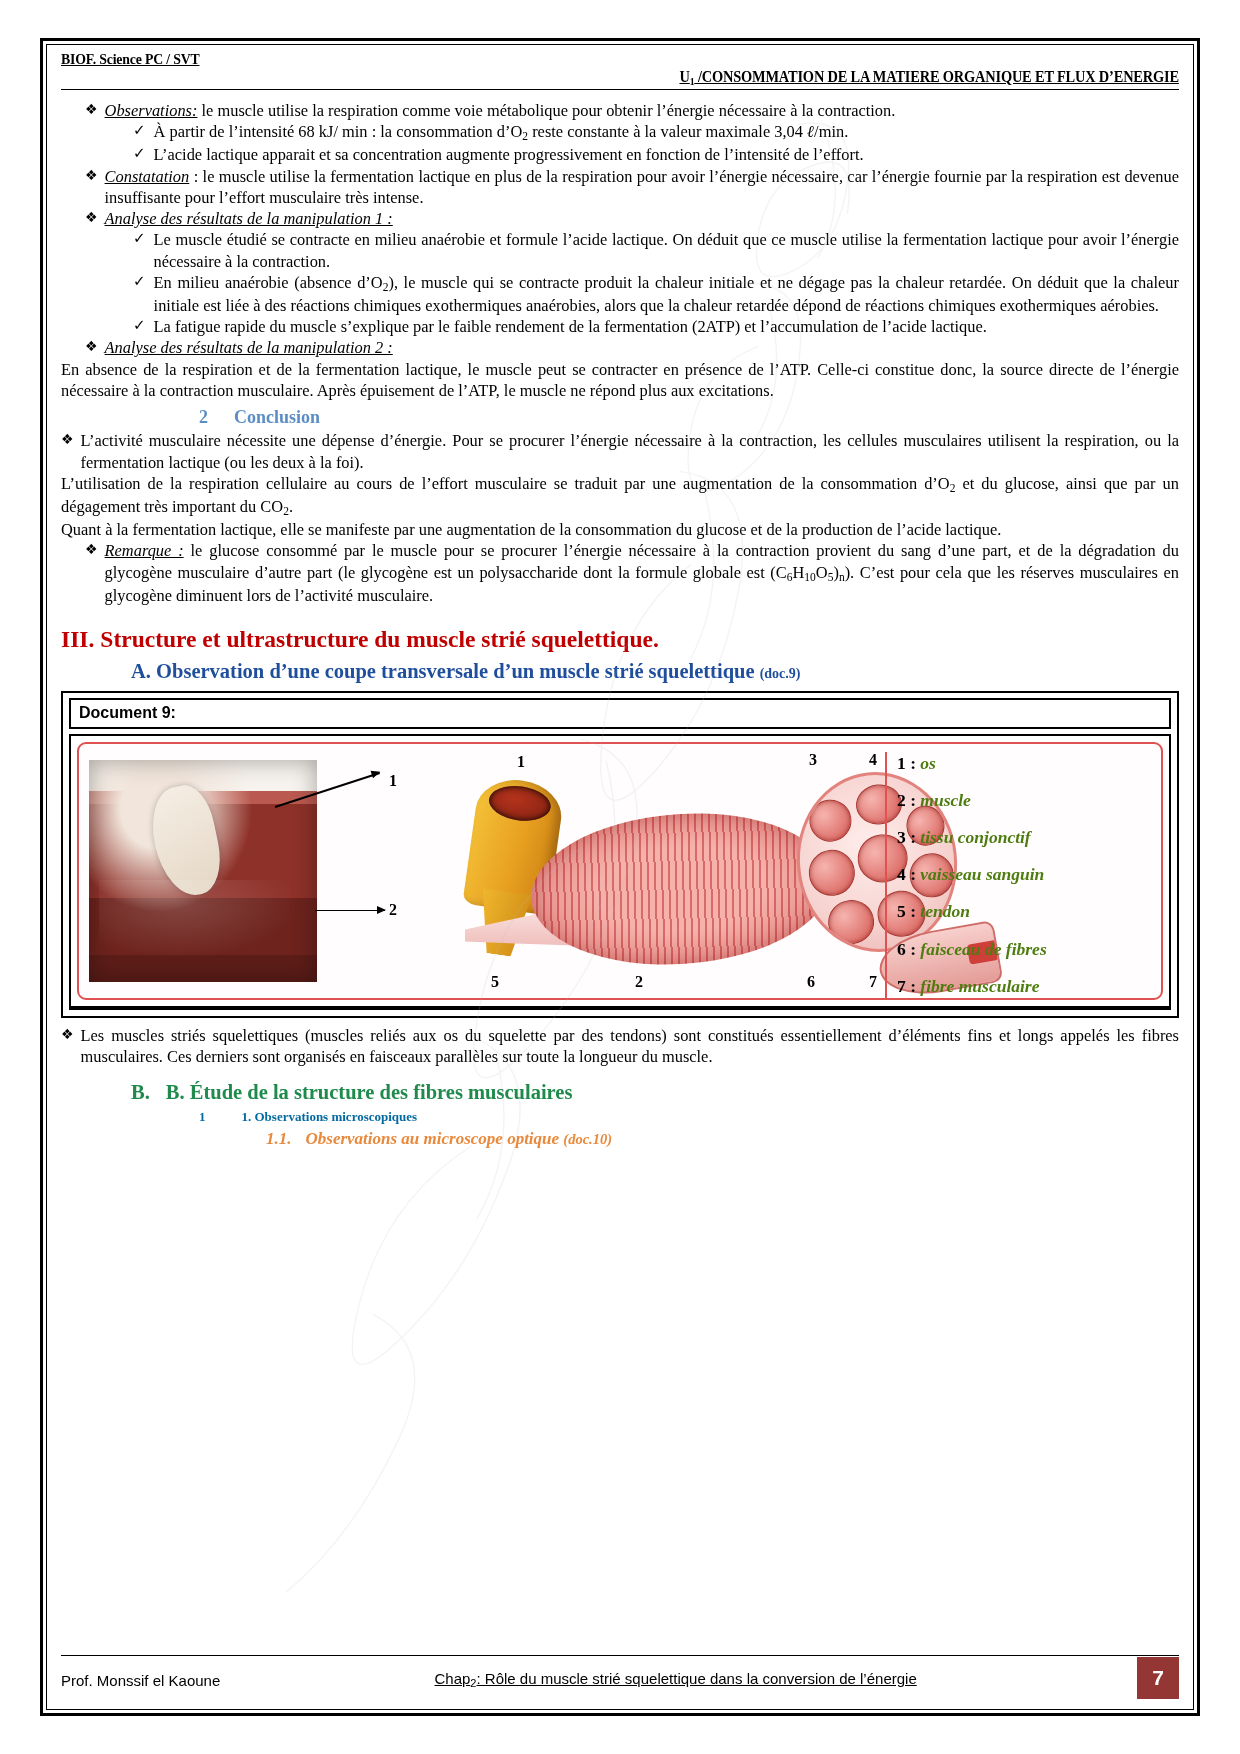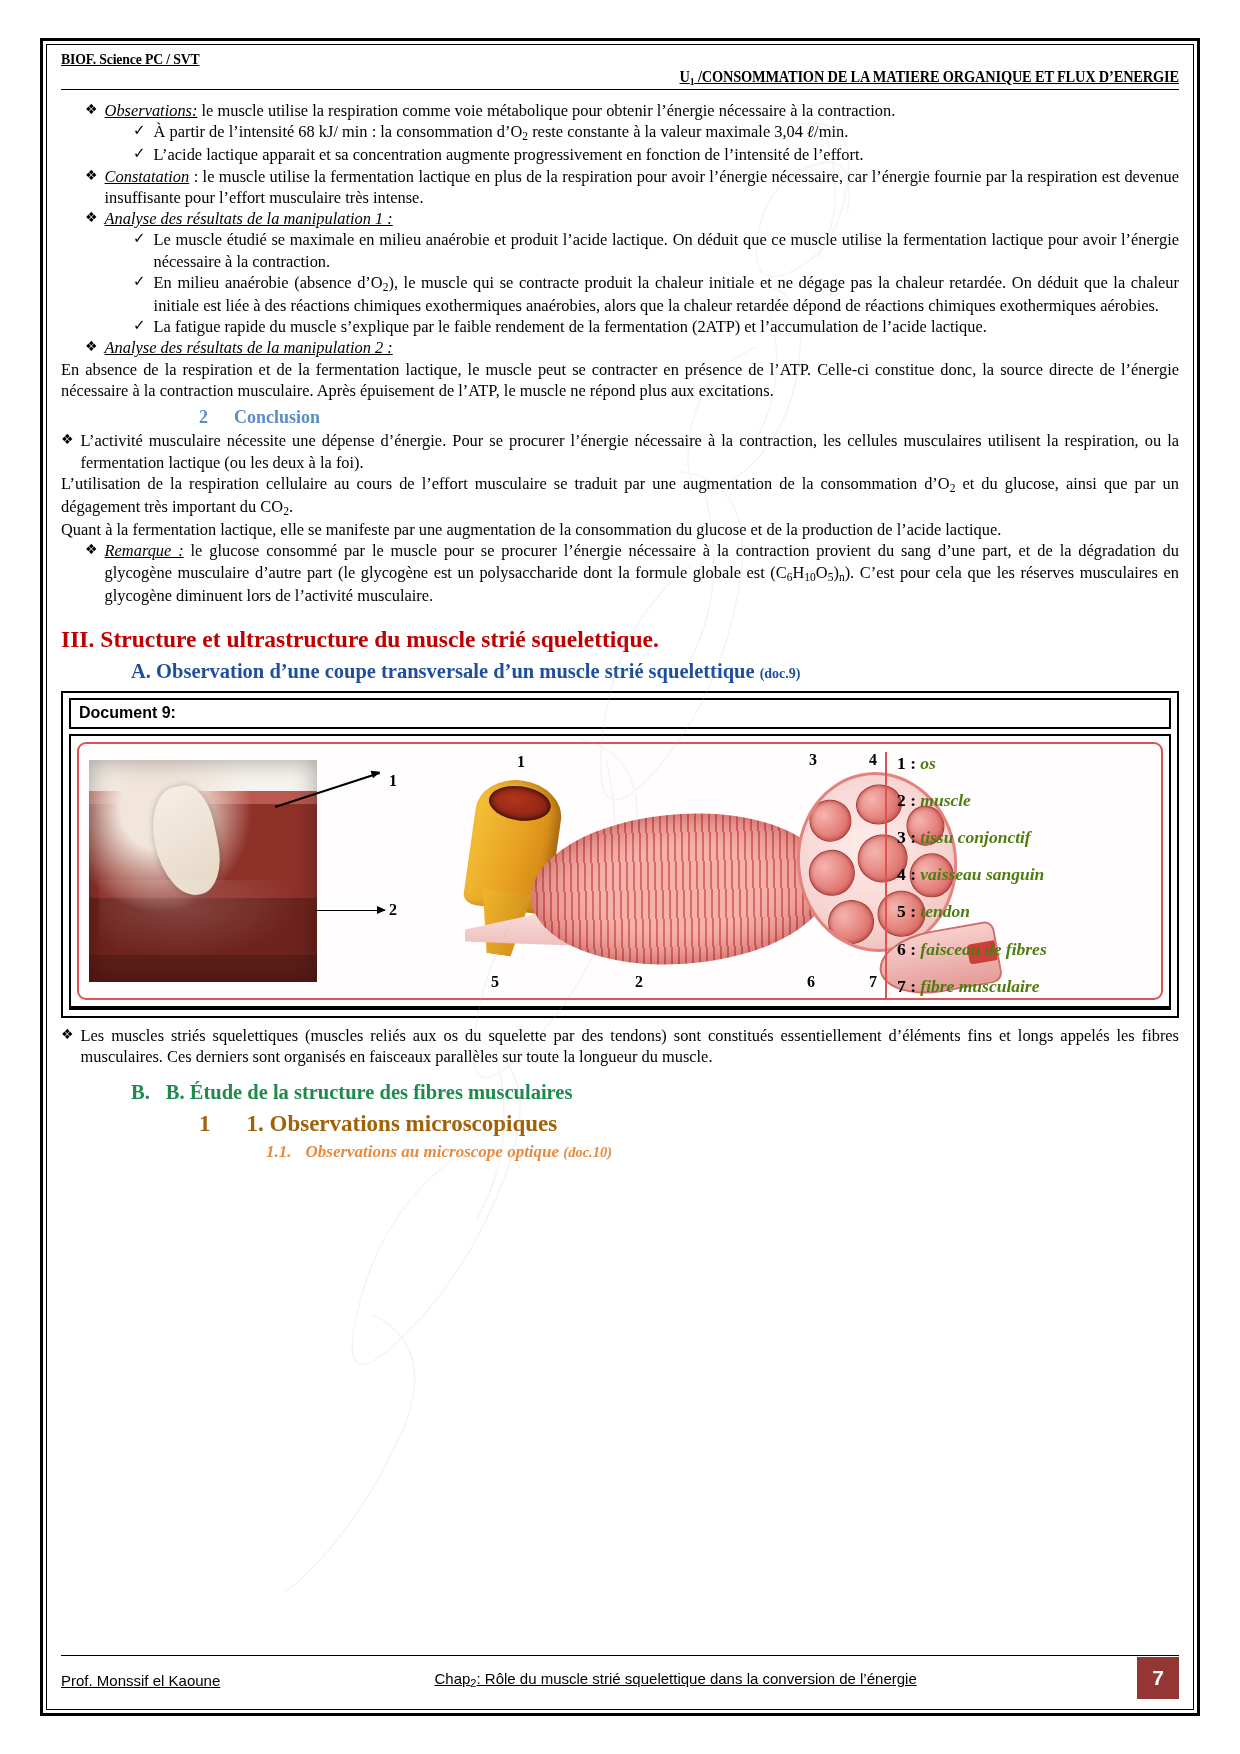--- a/index.html
+++ b/index.html
@@ -118,23 +118,23 @@
   .h-b-green {
     color:#1f8a4c;
     font-weight:700;
     font-size:20.5px;
     margin:12px 0 3px 70px;
     font-family:"Liberation Serif", serif;
   }
   .h-b-green .ltr { margin-right:16px; }
 
   .h-c-blue {
-    color:#a16207;
-    font-weight:700;
-    font-size:23px;
+    color:#0369a1;
+    font-weight:700;
+    font-size:13px;
     margin:3px 0 2px 138px;
     font-family:"Liberation Serif", serif;
   }
   .h-c-blue .num { margin-right:36px; }
 
   .h-d-orange {
     color:#e8893c;
     font-weight:700;
     font-style:italic;
     font-size:17px;
@@ -293,21 +293,21 @@
   .footer {
     position:absolute;
     left:14px; right:14px; bottom:8px;
     border-top:1.5px solid #000;
     padding-top:3px;
     display:flex;
     align-items:center;
     font-size:15px;
     font-family:"Liberation Sans", sans-serif;
   }
-  .f-left { text-decoration:underline; white-space:nowrap; }
+  .f-left { white-space:nowrap; }
   .f-mid { flex:1 1 auto; text-align:center; text-decoration:underline; white-space:nowrap; }
   .f-mid sub { font-size:11px; }
   .f-page {
     width:42px; height:42px;
     background:#943634;
     color:#fff;
     font-weight:700;
     font-size:21px;
     display:flex; align-items:center; justify-content:center;
     margin-left:6px;
@@ -356,21 +356,21 @@
       <span class="btxt"><span class="ital-u">Constatation</span><span> : le muscle utilise la fermentation lactique en plus de la respiration pour avoir l’énergie nécessaire, car l’énergie fournie par la respiration est devenue insuffisante pour l’effort musculaire très intense.</span></span>
     </div>
 
     <div class="bullet-row lvl1">
       <span class="glyph">❖</span>
       <span class="btxt ital-u">Analyse des résultats de la manipulation 1 :</span>
     </div>
 
     <div class="bullet-row lvl2">
       <span class="glyph">✓</span>
-      <span class="btxt">Le muscle étudié se maximale en milieu anaérobie et produit l’acide lactique. On déduit que ce muscle utilise la fermentation lactique pour avoir l’énergie nécessaire à la contraction.</span>
+      <span class="btxt">Le muscle étudié se contracte en milieu anaérobie et formule l’acide lactique. On déduit que ce muscle utilise la fermentation lactique pour avoir l’énergie nécessaire à la contraction.</span>
     </div>
 
     <div class="bullet-row lvl2">
       <span class="glyph">✓</span>
       <span class="btxt"><span>En milieu anaérobie (absence d’O</span><sub>2</sub><span>), le muscle qui se contracte produit la chaleur initiale et ne dégage pas la chaleur retardée. On déduit que la chaleur initiale est liée à des réactions chimiques exothermiques anaérobies, alors que la chaleur retardée dépond de réactions chimiques exothermiques aérobies.</span></span>
     </div>
 
     <div class="bullet-row lvl2">
       <span class="glyph">✓</span>
       <span class="btxt">La fatigue rapide du muscle s’explique par le faible rendement de la fermentation (2ATP) et l’accumulation de l’acide lactique.</span>

